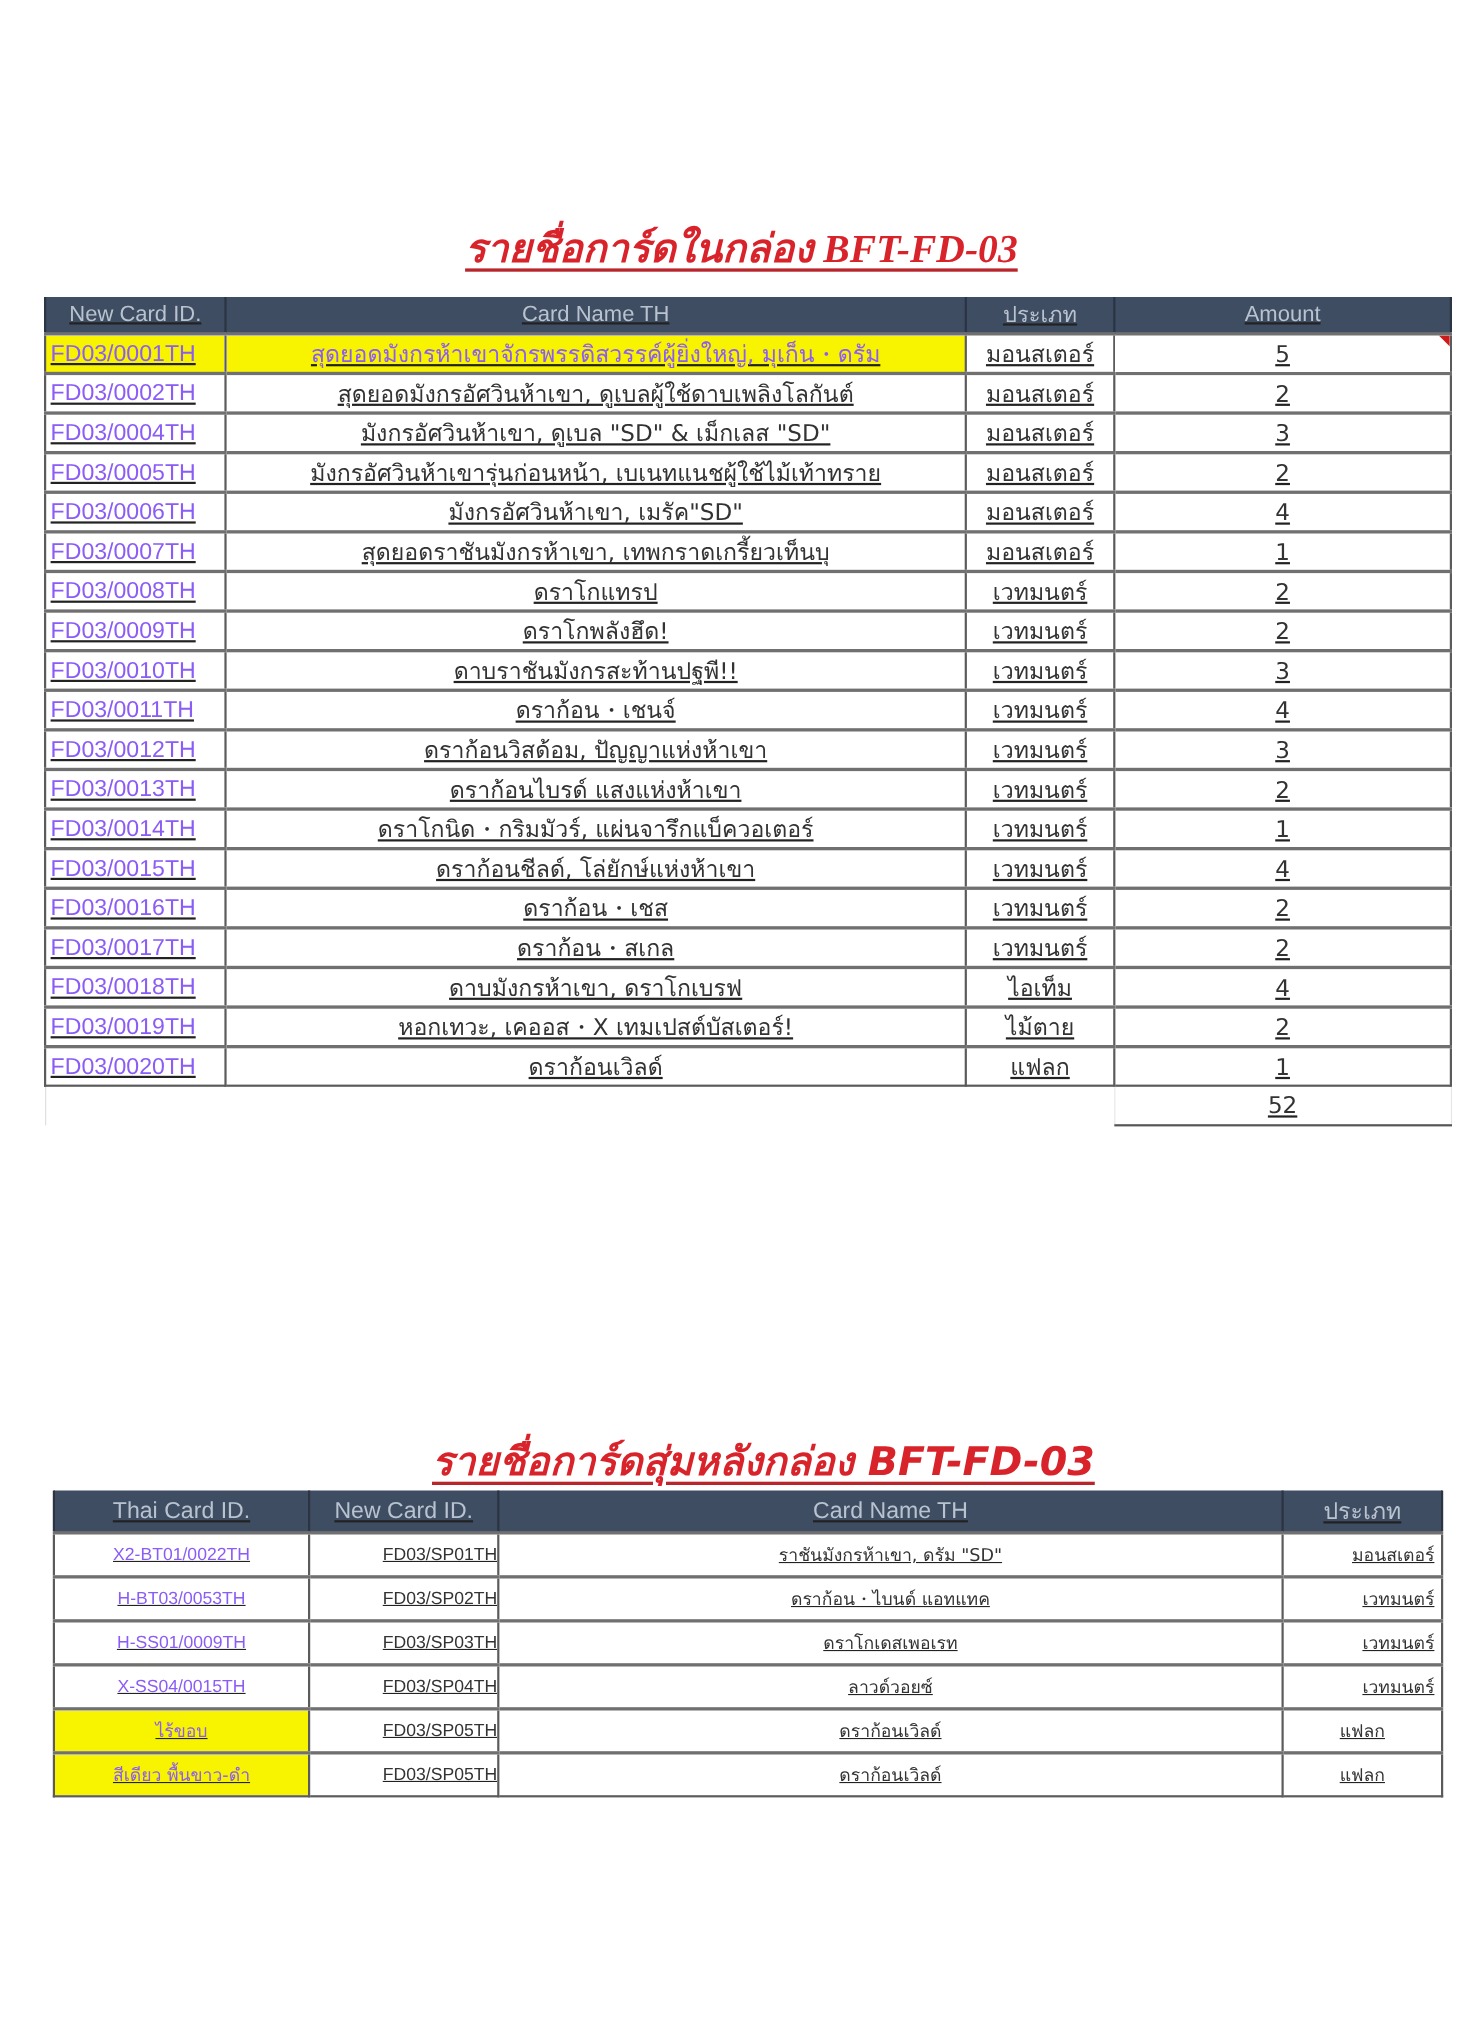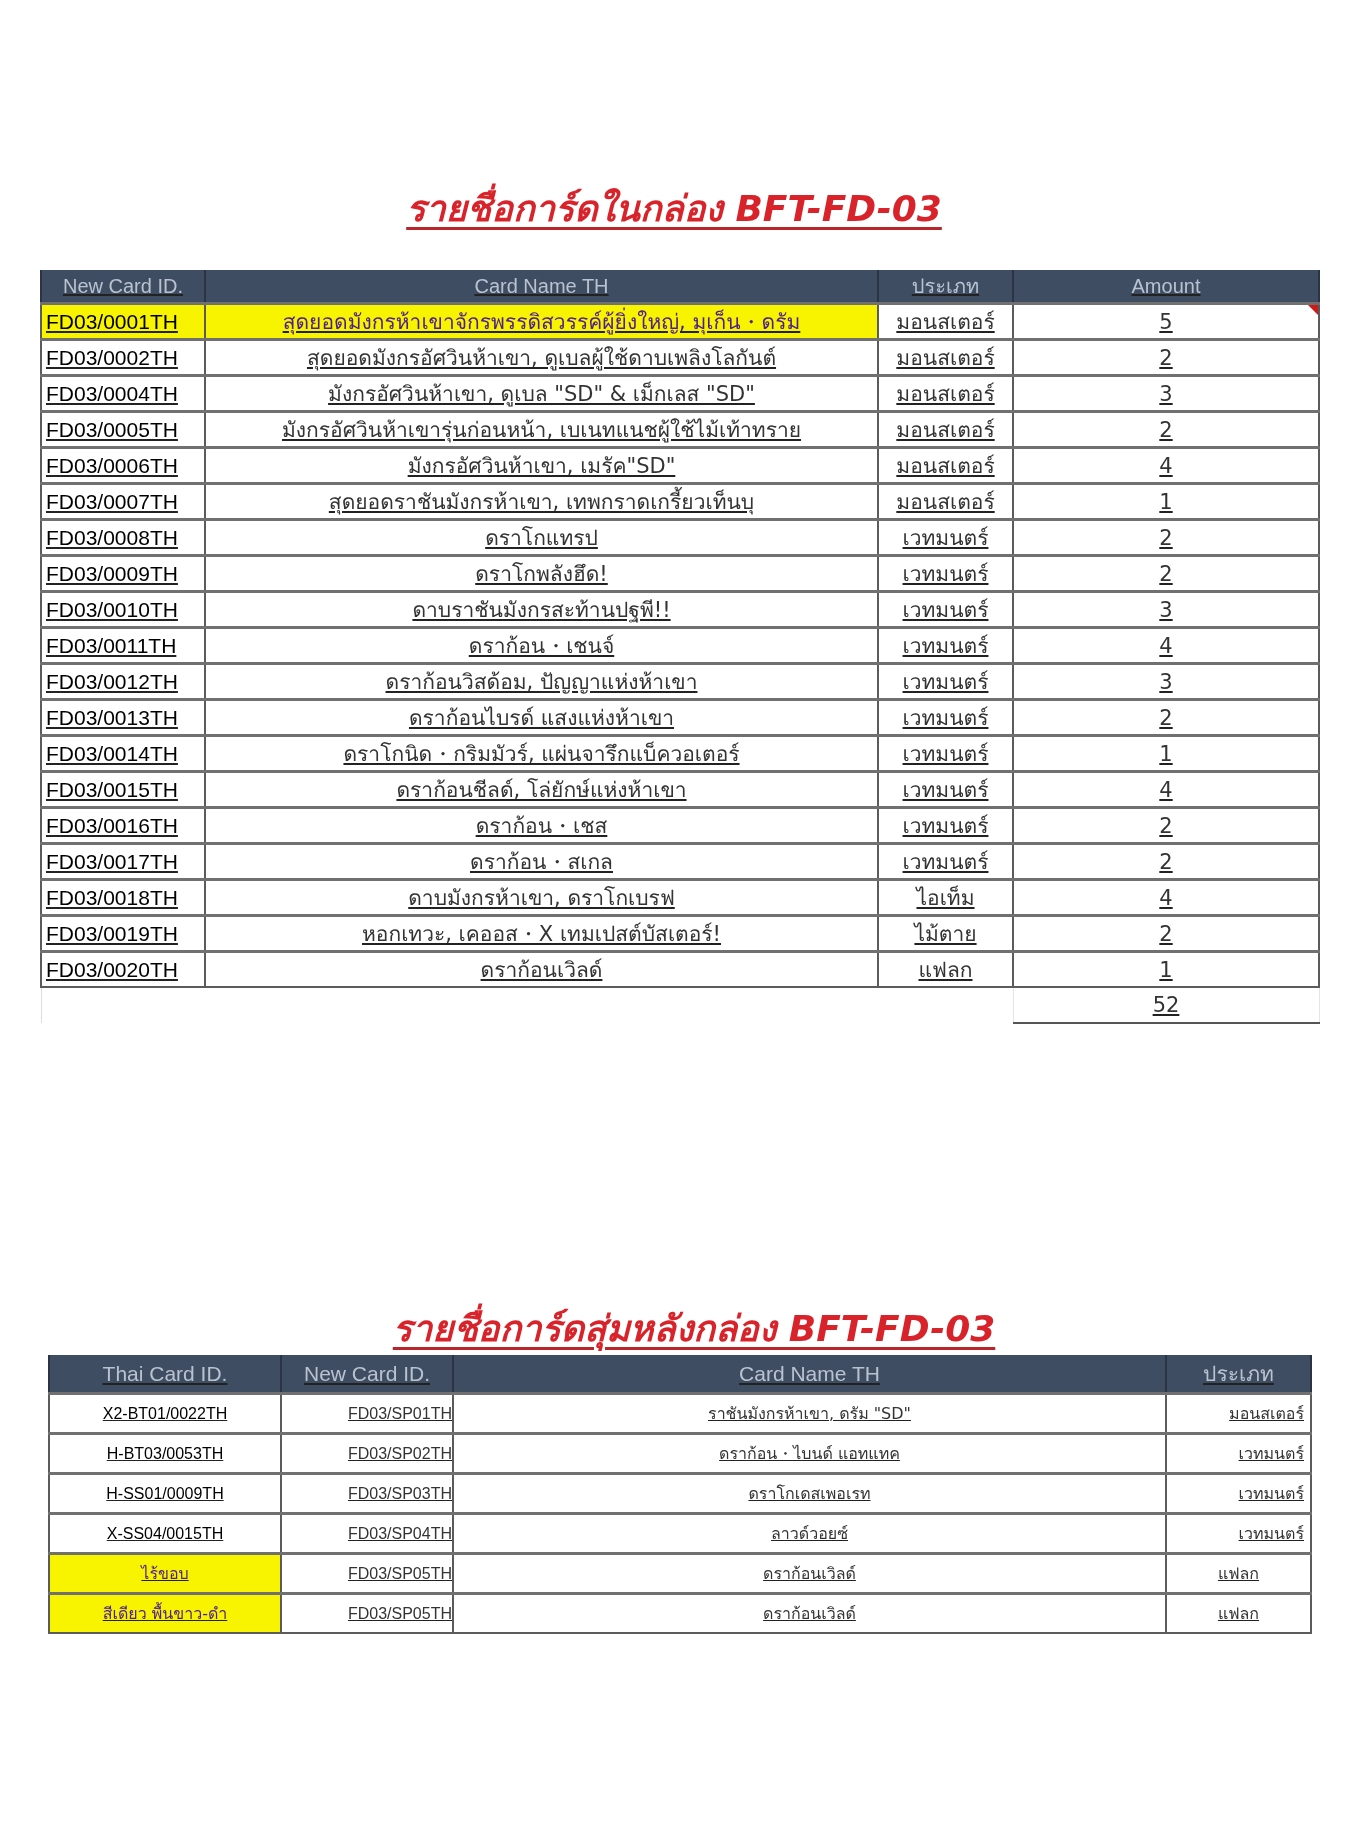--- a/index.html
+++ b/index.html
@@ -24,21 +24,21 @@
       font-weight: bold;
       font-style: italic;
       font-size: 36px;
       color: #d8232a;
       text-decoration: underline;
       text-decoration-thickness: 3px;
       text-underline-offset: 6px;
       text-decoration-color: #b8262b;
       letter-spacing: 0px;
     }
-    #title1 { top: 180px; }
+    #title1 { top: 197px; font-family: Liberation Serif, serif; }
     #title2 { top: 1300px; margin-left: 20px; }
 
     table {
       position: absolute;
       border-collapse: collapse;
       table-layout: fixed;
       font-family: "DejaVu Sans", "Liberation Sans", sans-serif;
       text-decoration: underline;
     }
     th {
@@ -54,22 +54,22 @@
     td {
       border: 2px solid #5b5b5b;
       border-top: 3px solid #707070;
       padding: 0;
       text-align: center;
       white-space: nowrap;
       overflow: hidden;
       background: #ffffff;
       color: #333;
     }
-    td.hl { background: #f8f400; color: #4c1d95; }
-    td.id { font-family: "Liberation Sans", "DejaVu Sans", sans-serif; color: #000000; }
+    td.hl { background: #f8f400; color: #8b5cf6; }
+    td.id { font-family: "Liberation Sans", "DejaVu Sans", sans-serif; color: #8b5cf6; }
 
     
     #table1 { left: 40px; top: 270px; width: 1278px; }
     #table1 th { height: 26px; font-size: 20px; }
     #table1 td { height: 32px; font-size: 21px; }
     #table1 col.c1 { width: 164px; }
     #table1 col.c2 { width: 673px; }
     #table1 col.c3 { width: 135px; }
     #table1 col.c4 { width: 306px; }
     #table1 td.id { text-align: left; padding-left: 4px; font-size: 21px; }

